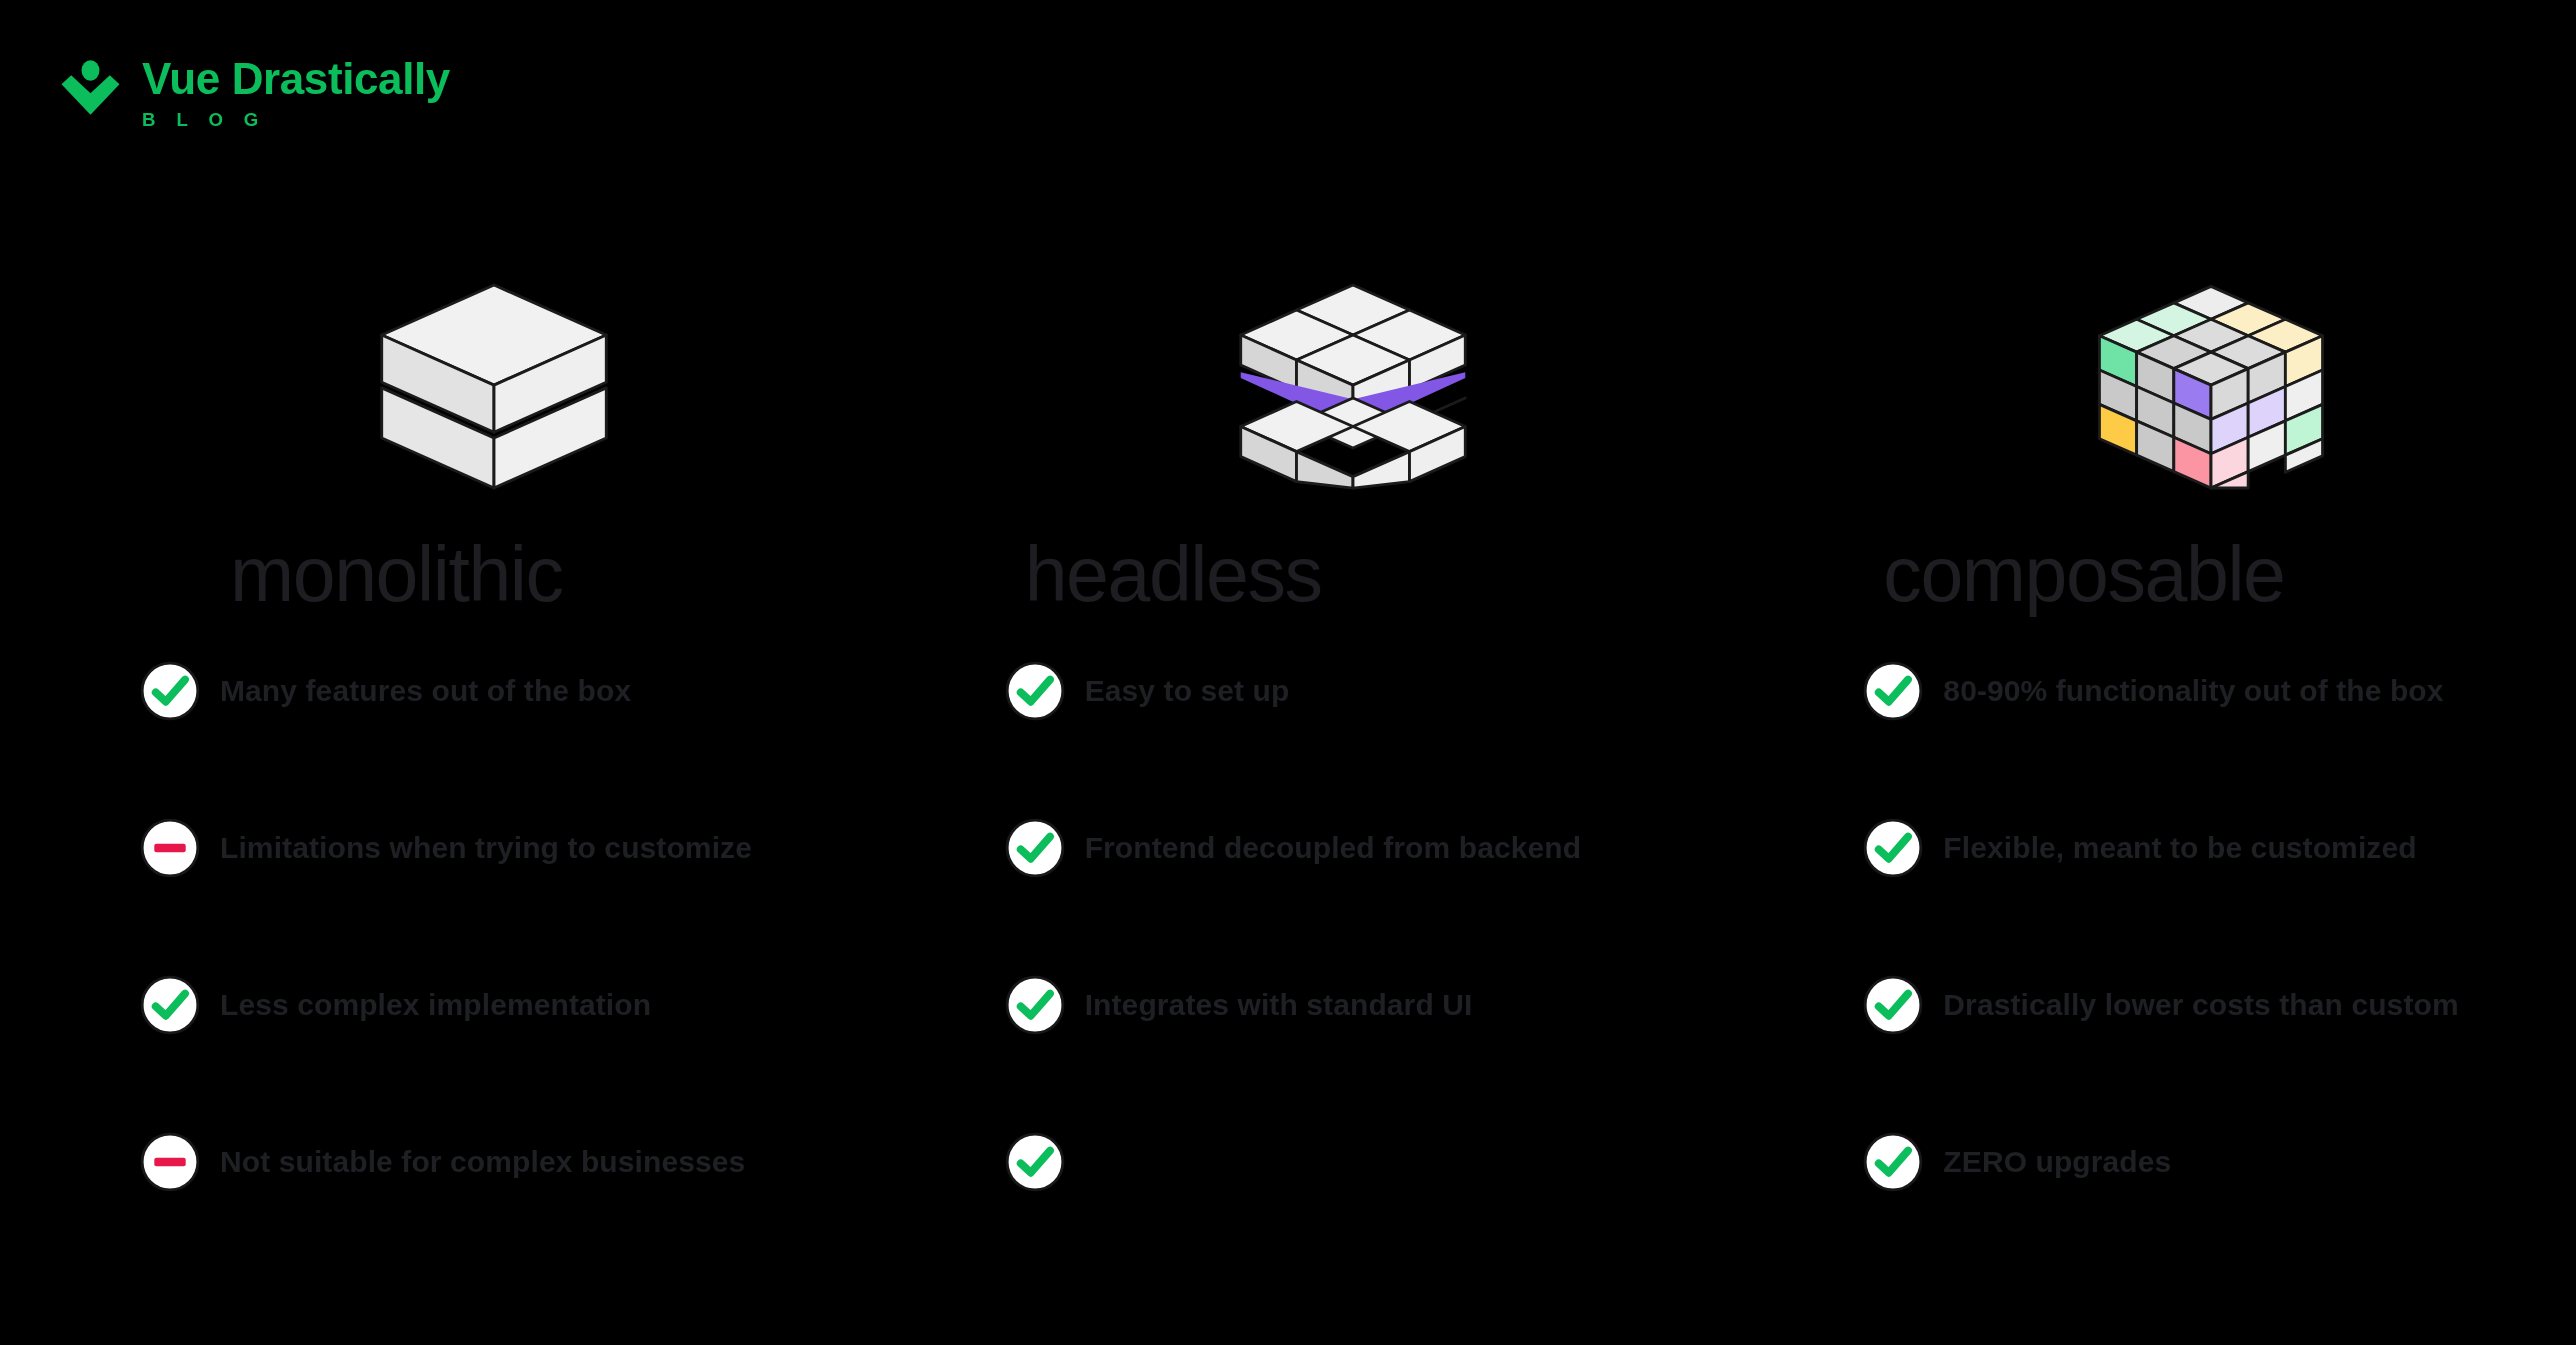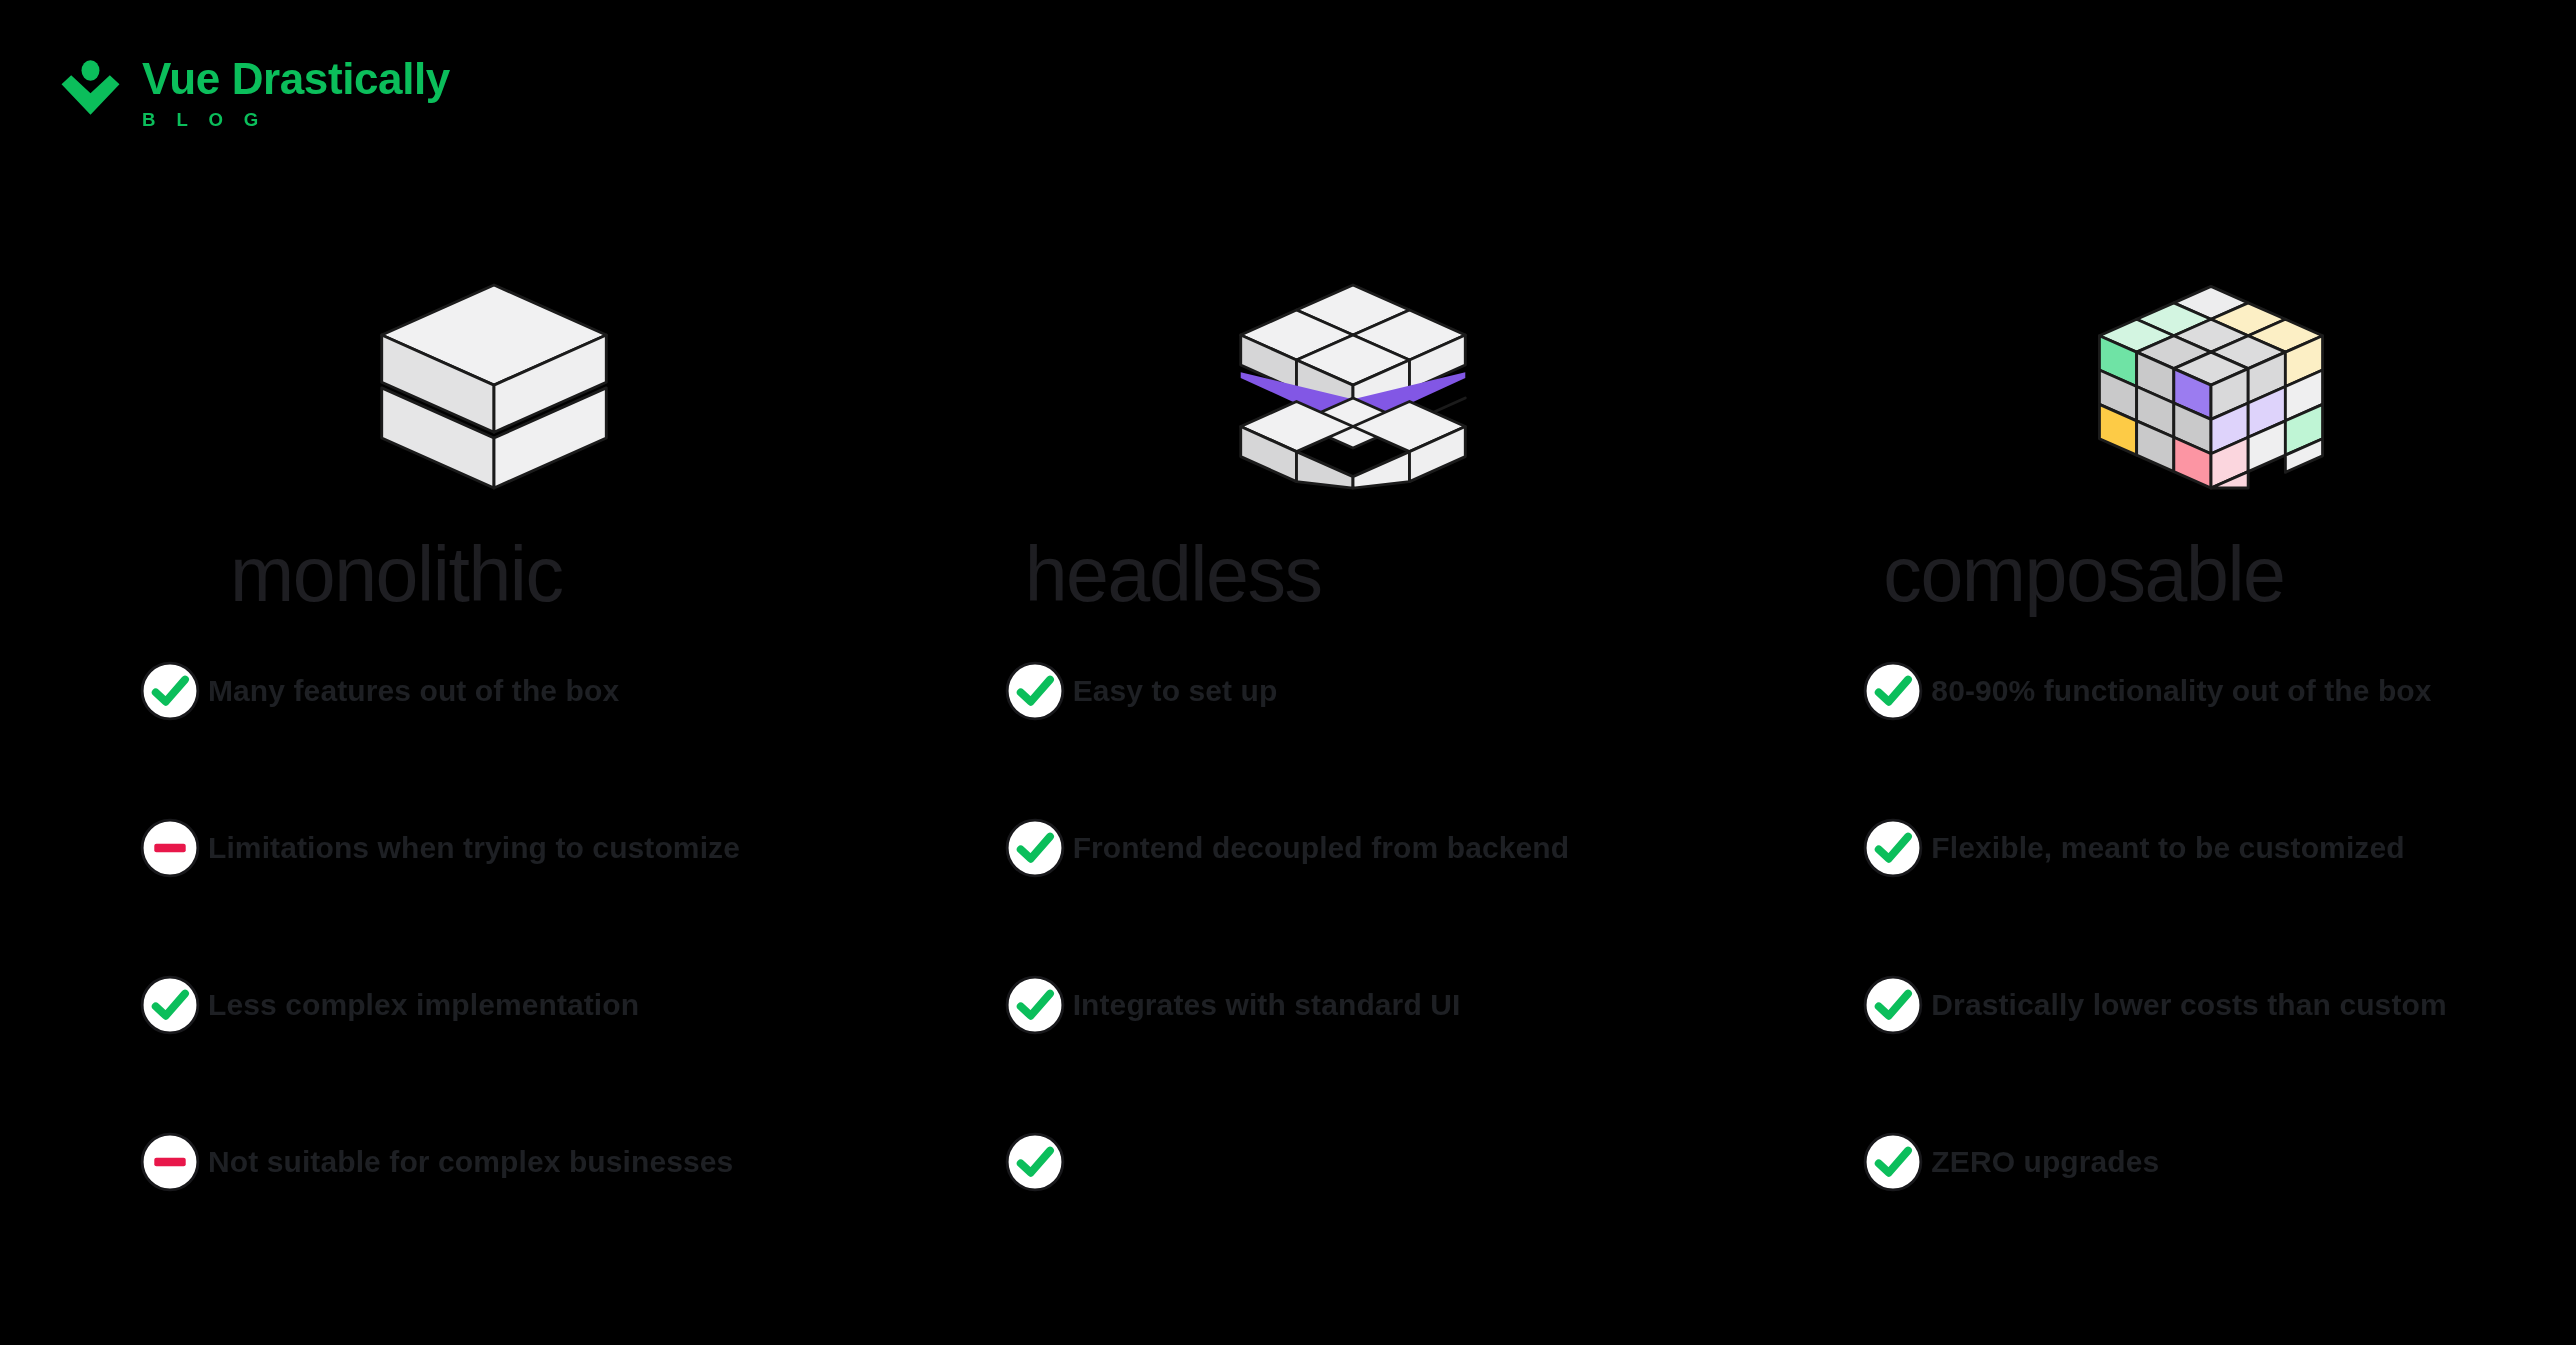--- a/index.html
+++ b/index.html
@@ -94,21 +94,21 @@
     flex-direction: column;
   }
   .col2 .col-list { padding-left: 1002px; margin-left: -856px; text-align: center; }
   .col3 .col-list { padding-left: 1760px; margin-left: -1614px; }
 
   .list-item {
     display: flex;
     align-items: center;
     height: 69px;
     margin-bottom: 88px;
-    gap: 8px;
+    gap: 20px;
   }
   .list-item:last-child { margin-bottom: 0; }
 
   .status-icon {
     width: 60px;
     height: 60px;
     flex: none;
     position: relative;
   }
   .status-icon svg { display: block; }

